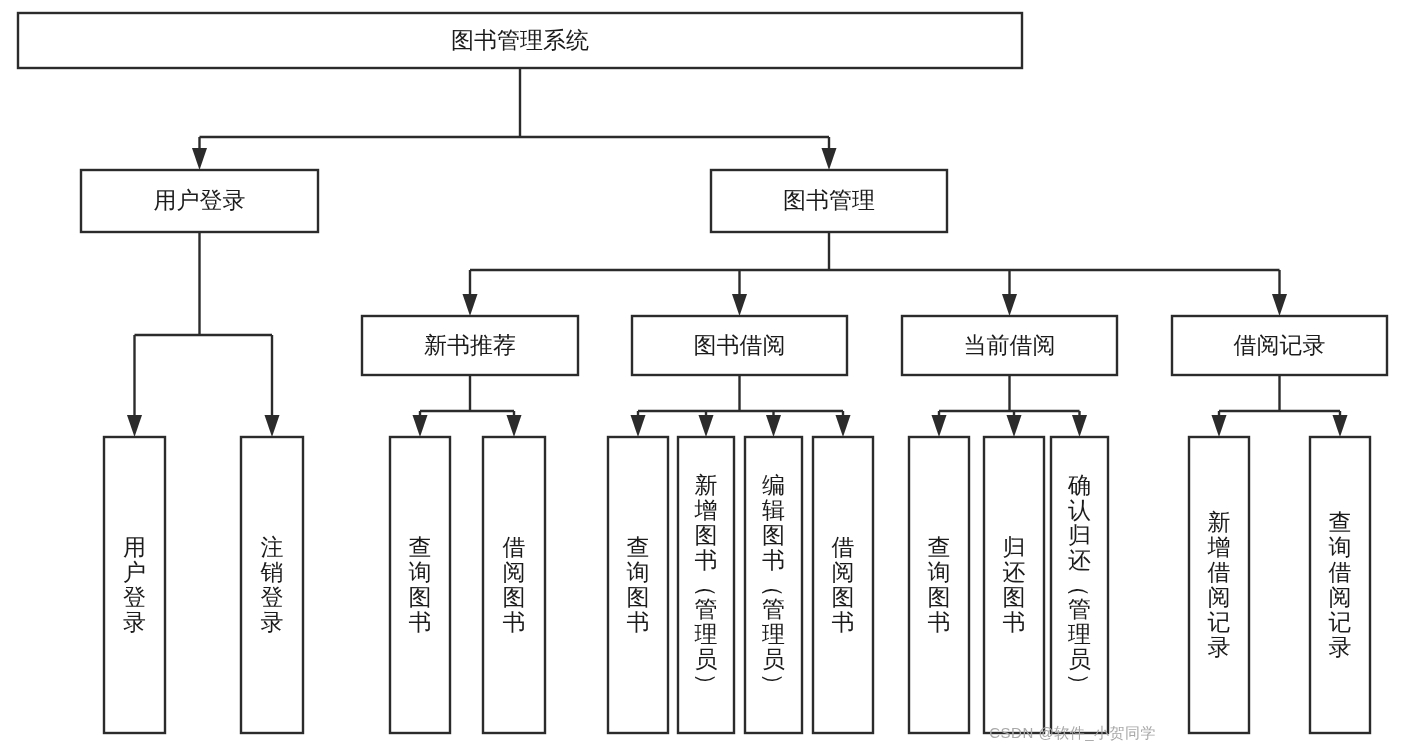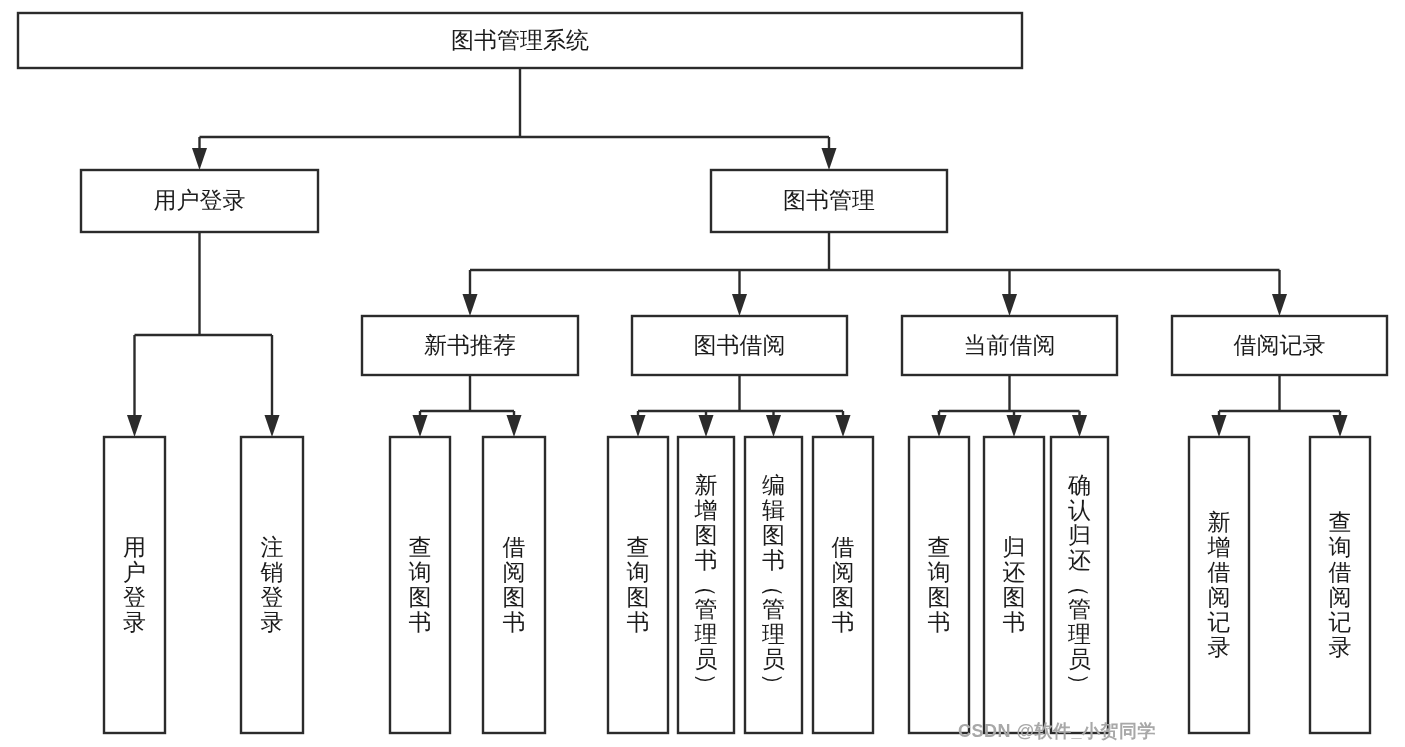--- a/index.html
+++ b/index.html
@@ -71,25 +71,24 @@
     line-height: 1.08em;
   }
   .vchar.rot {
     transform: rotate(90deg);
   }
   #watermark {
     position: absolute;
     right: 8px;
     bottom: 4px;
     font-family: "Liberation Sans", "DejaVu Sans", sans-serif;
-    font-size: 18px;
+    font-size: 15px;
     color: #a8a8a8;
     letter-spacing: 0.5px;
     user-select: none;
-    font-weight: bold;
   }
 </style>
 </head>
 <body>
 
 <div id="diagram-root">
 
   <svg id="tree-svg" viewBox="0 0 1405 747">
     <g id="connectors-layer">
         <line x1="520" y1="68" x2="520" y2="137" class="connector"></line>

